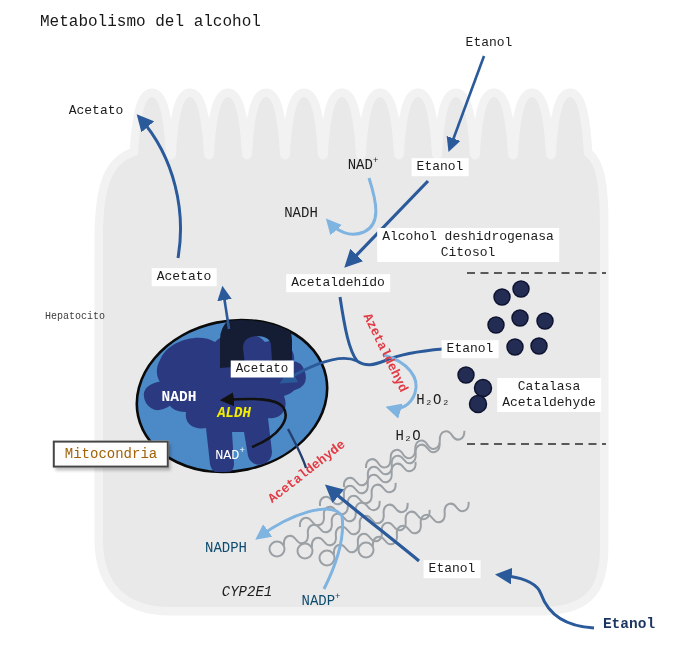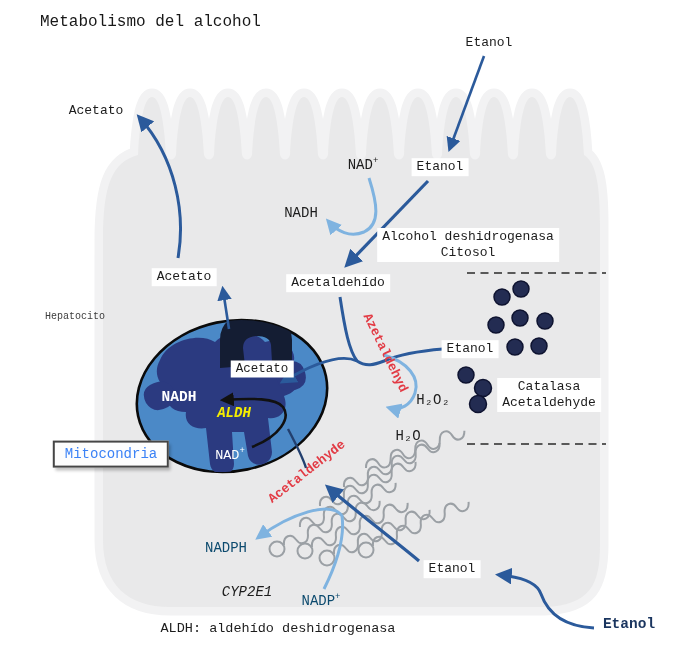--- a/index.html
+++ b/index.html
@@ -23,21 +23,21 @@
   .ital{font-style:italic;text-align:right;}
   .gray{color:#0c4a6e;font-size:14px;}
   .red{color:#e23a44;font-weight:700;}
   .yellow{color:#f5ed00;font-size:14px;}
   .navy{color:#1a355f;font-size:14.5px;}
   sup{font-size:9px;}
   .rot64{transform:translate(-50%,-50%) rotate(64deg);}
   .rotm38{transform:translate(-50%,-50%) rotate(-38deg);}
   .mbox{
     background:#fdfdfd;border:2px solid #454545;padding:3px 10px;
-    box-shadow:2px 3px 3px rgba(0,0,0,.25);font-size:14px;color:#3b82f6;
+    box-shadow:2px 3px 3px rgba(0,0,0,.25);font-size:14px;color:#a16207;
   }
   .f145{font-size:14.5px;}
   .f135{font-size:13.5px;}
   .f125{font-size:12.5px;}
   .f14{font-size:14px;}
   .foot{font-size:13.5px;color:#1c1c1c;}
 </style>
 </head>
 <body>
 
@@ -221,17 +221,16 @@
 
   <div class="label gray" style="left:226px;top:548px;">NADPH</div>
 
 
   <div class="label ital f14" style="left:247px;top:592px;">CYP2E1</div>
 
   <div class="label gray" style="left:321px;top:601px;"><span>NADP</span><sup>+</sup></div>
 
   <div class="label bg" style="left:452px;top:569px;">Etanol</div>
 
-  <div class="label foot" style="left:278px;top:629px;">ALDH: aldehído deshidrogenasa</div>
 
   <div class="label navy bold" style="left:629px;top:625px;">Etanol</div>
 
 </div>
 
 </body></html>

